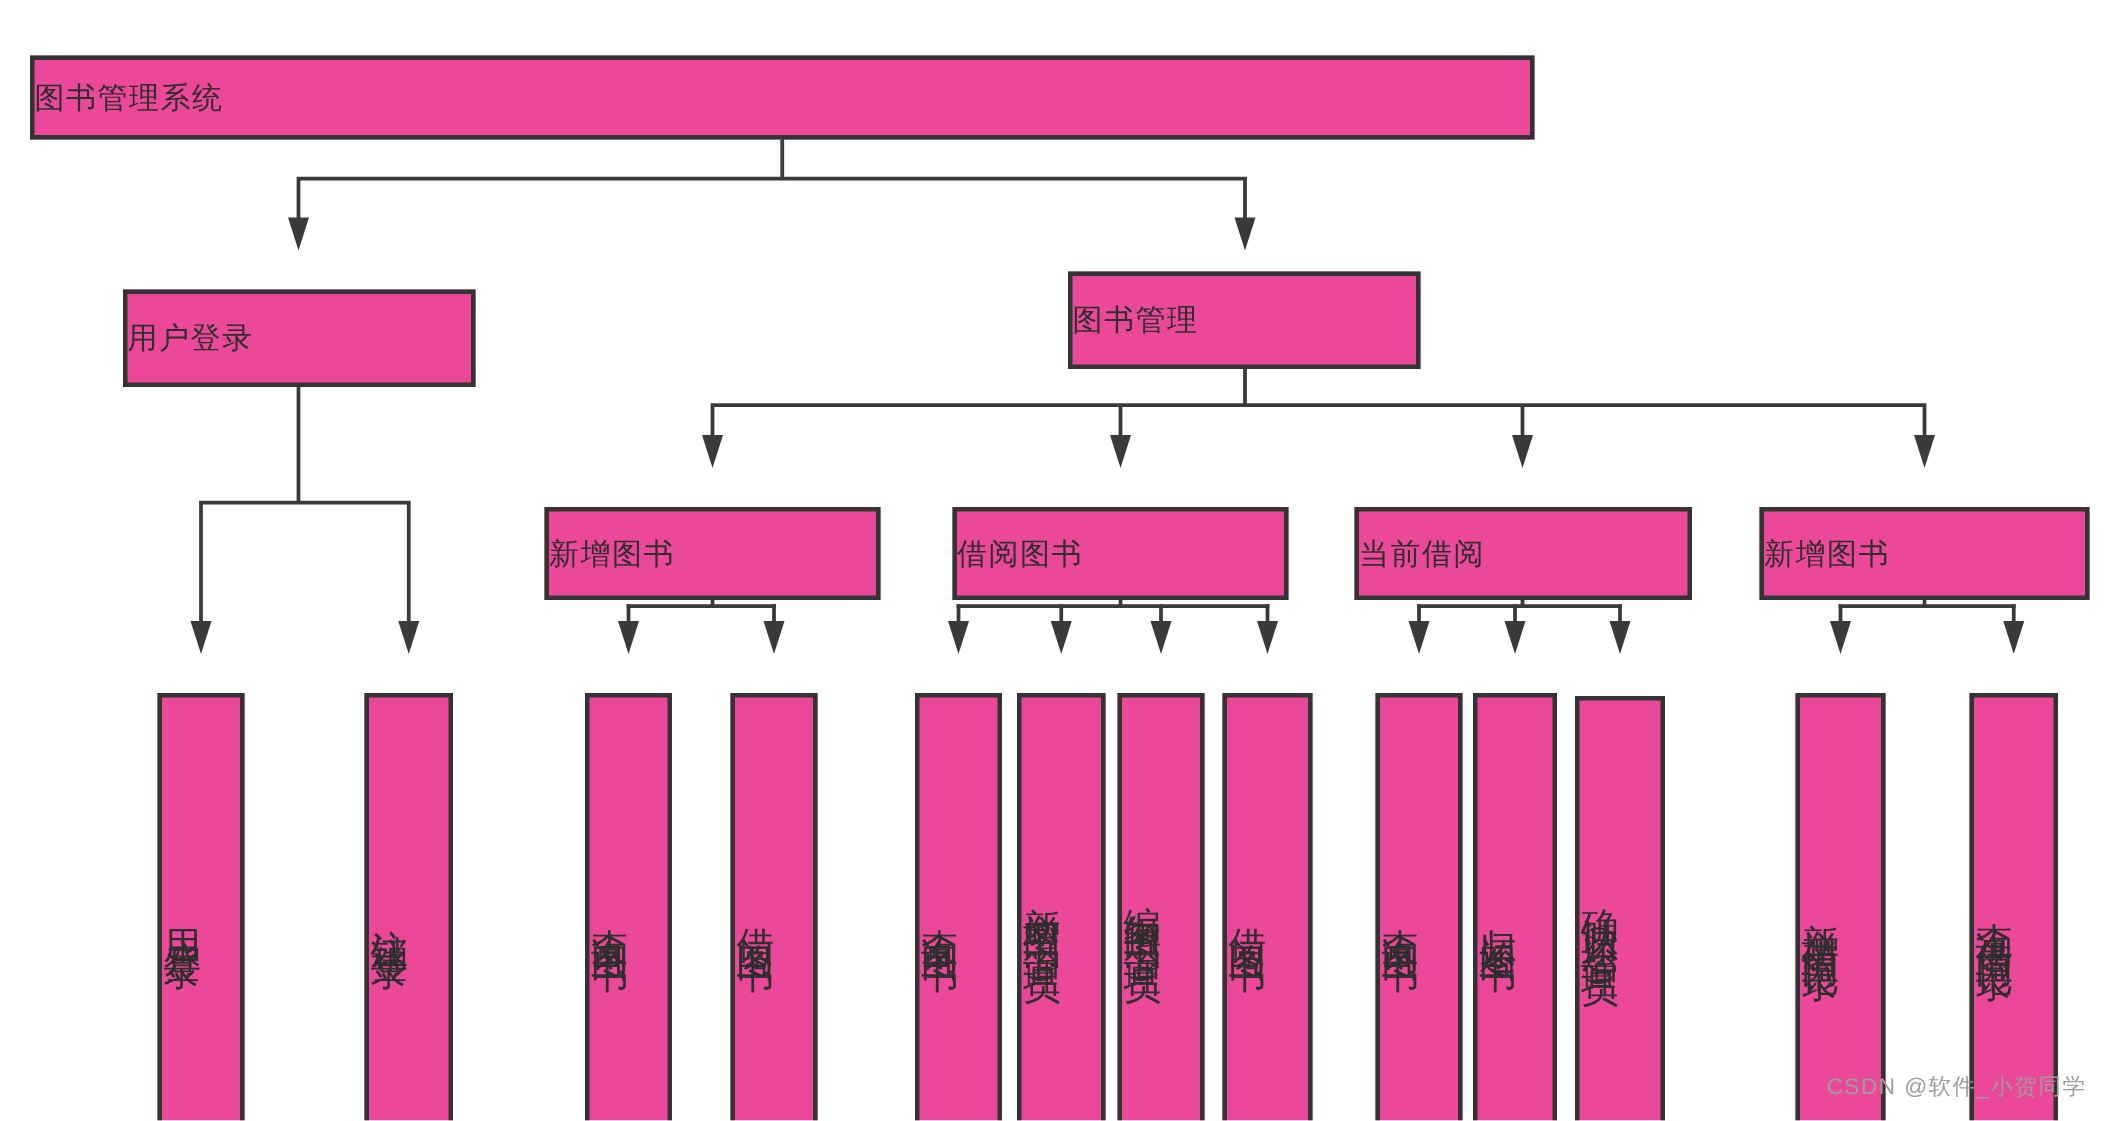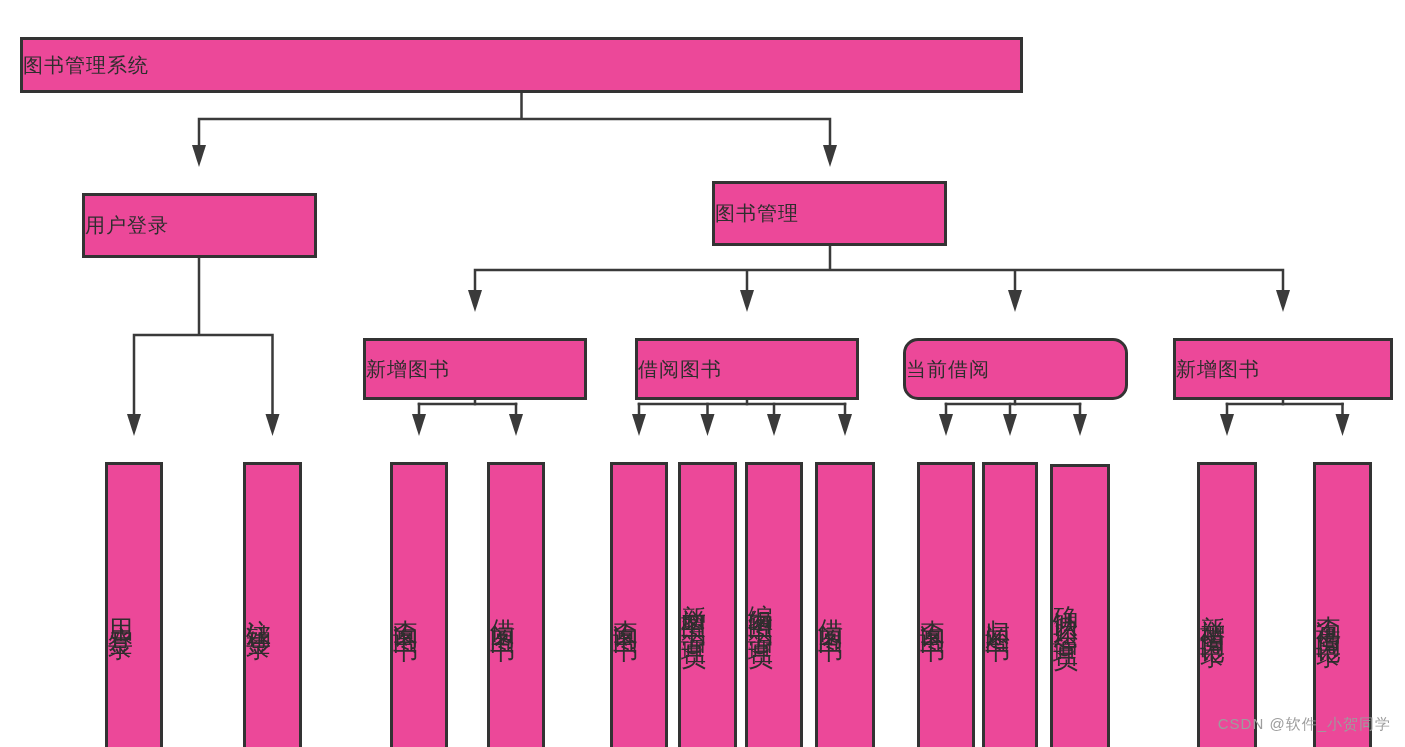--- a/index.html
+++ b/index.html
@@ -105,21 +105,21 @@
   <div class="box h" style="left:712px;top:156px;width:235px;height:65px;">
     <span>图书管理</span>
   </div>
 
   <div class="box h" style="left:363px;top:313px;width:224px;height:62px;">
     <span>新增图书</span>
   </div>
   <div class="box h" style="left:635px;top:313px;width:224px;height:62px;">
     <span>借阅图书</span>
   </div>
-  <div class="box h" style="left:903px;top:313px;width:225px;height:62px;border-radius:15px;">
+  <div class="box h" style="left:903px;top:313px;width:225px;height:62px;">
     <span>当前借阅</span>
   </div>
   <div class="box h" style="left:1173px;top:313px;width:220px;height:62px;">
     <span>新增图书</span>
   </div>
 
   <div class="box v" style="left:105px;top:437px;width:58px;height:298px;">
     <span>用户登录</span>
   </div>
   <div class="box v" style="left:243px;top:437px;width:59px;height:298px;">

